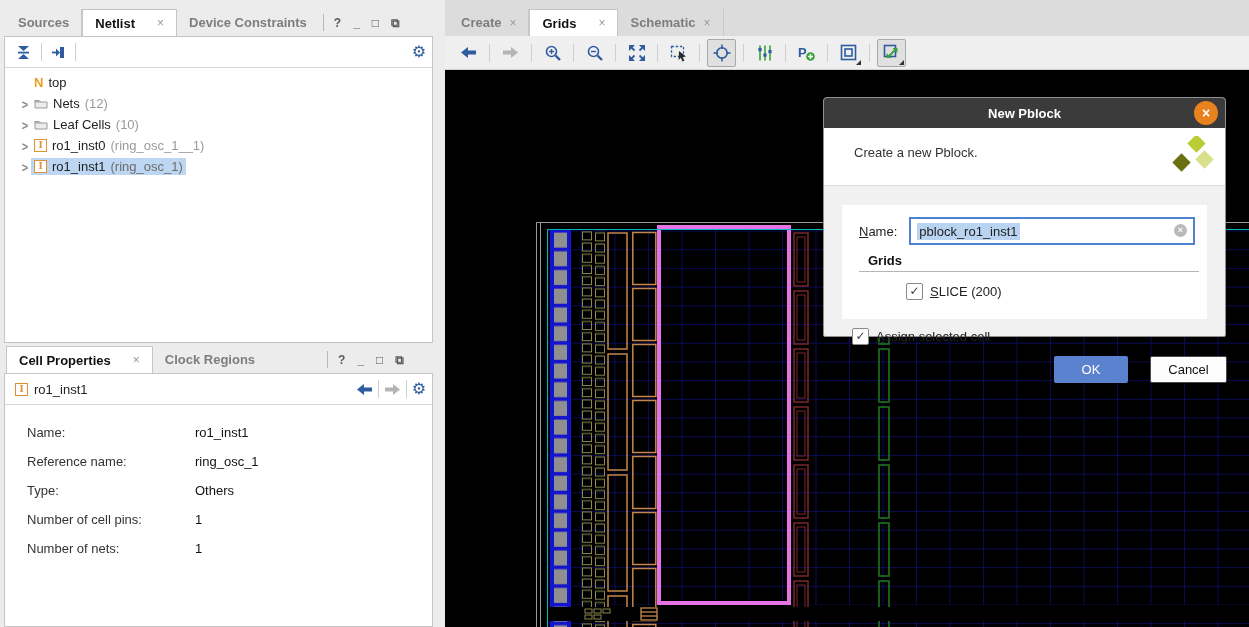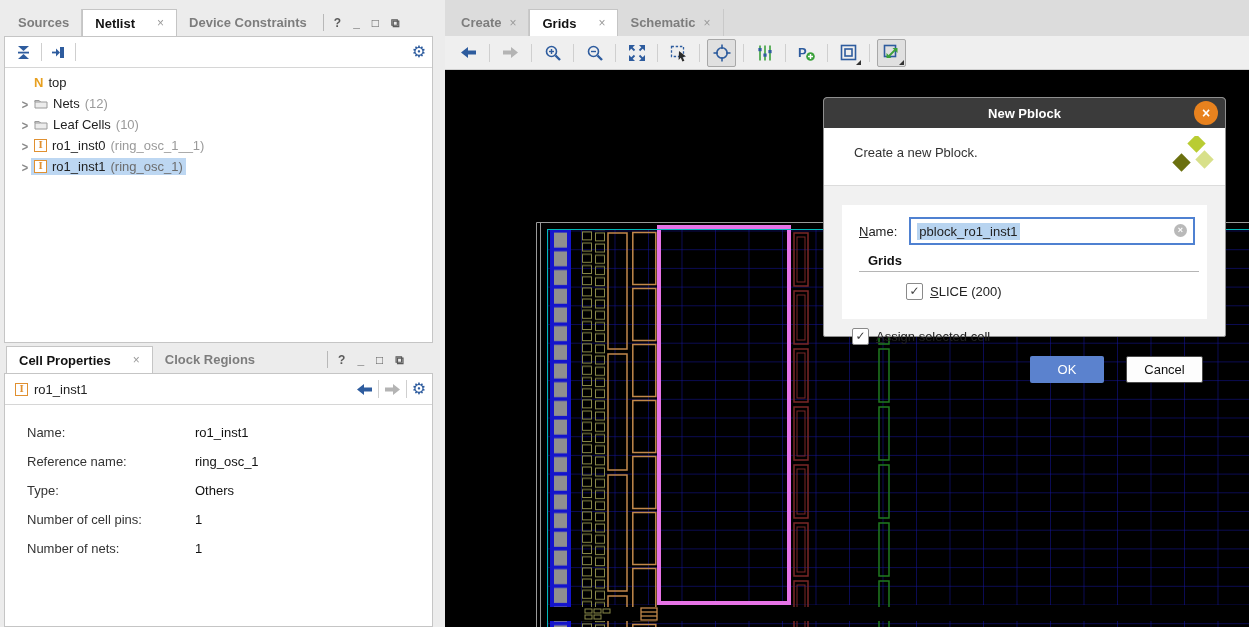--- a/index.html
+++ b/index.html
@@ -66,21 +66,21 @@
   #name-input .val{background:#b8d4f0;padding:1px 2px;}
   .clear-ic{position:absolute;right:6px;top:5px;width:13px;height:13px;border-radius:50%;background:#b9b9b9;
             color:#fff;font:bold 9px/13px "Liberation Sans",sans-serif;text-align:center;}
   #grids-label{position:absolute;left:17px;top:48px;font-weight:bold;color:#111;margin-left:9px;}
   #grids-rule{position:absolute;left:17px;top:66px;right:8px;height:1px;background:#b5b5b5;}
   .cb-row{position:absolute;display:flex;align-items:center;gap:7px;}
   .checkbox{width:15px;height:15px;border:1px solid #8a8a8a;border-radius:2px;background:#fff;
             color:#3c3c3c;font:bold 12px/14px "DejaVu Sans",sans-serif;text-align:center;}
   #slice-row{left:64px;top:78px;}
   #assign-row{left:28px;top:230px;}
-  .btn{position:absolute;height:27px;display:flex;align-items:center;justify-content:center;border-radius:2px;box-sizing:border-box;}
+  .btn{position:absolute;height:27px;display:flex;align-items:center;justify-content:center;border-radius:2px;box-sizing:border-box;margin-left:24px;}
   #ok-btn{left:206px;top:258px;width:74px;background:#5b82ce;color:#fff;}
   #cancel-btn{left:302px;top:258px;width:77px;background:#fdfdfd;border:1px solid #4a4a4a;color:#111;}
   svg{display:block;}
 </style>
 </head>
 <body>
 
 <div class="tabbar" style="left:6px;top:9px;width:426px;">
   <div class="tab">
     <span>Sources</span>

